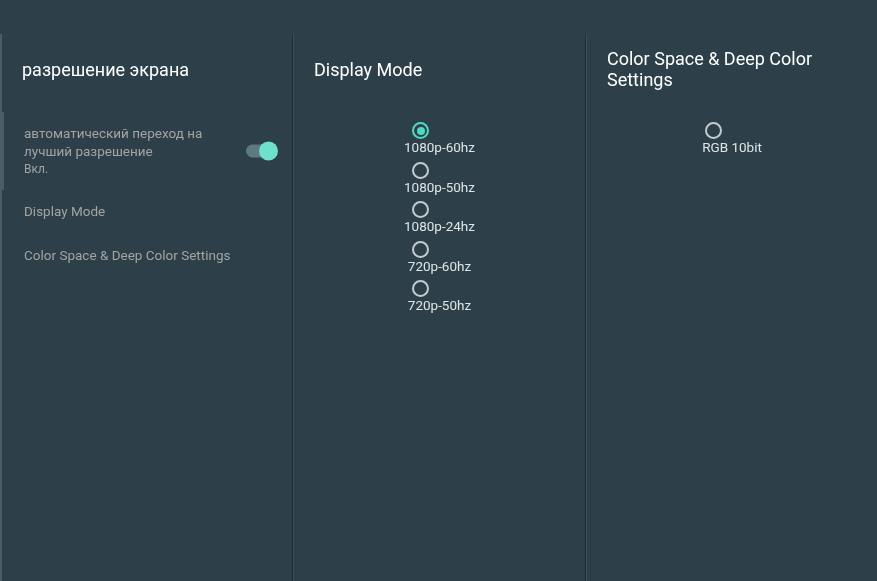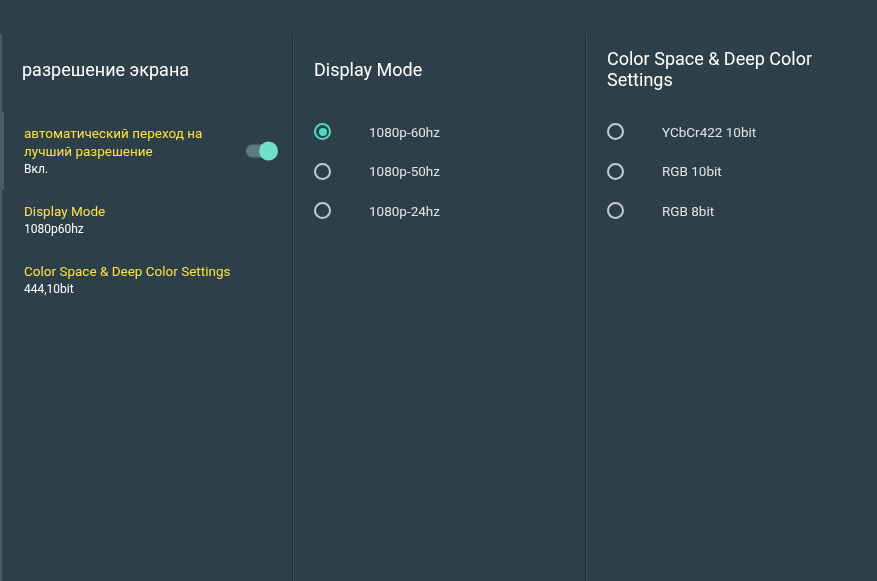--- a/index.html
+++ b/index.html
@@ -31,27 +31,27 @@
     }
     .panel-left .panel-title { padding-left: 20px; }
     .setting-item {
       padding: 12px 20px;
       cursor: pointer;
       position: relative;
       border-left: 2px solid transparent;
     }
     .setting-item.active { border-left: 2px solid rgba(255,255,255,0.15); }
     .setting-title {
-      color: #fde047;
+      color: #a3a3a3;
       font-size: 13.5px;
       line-height: 1.35;
       margin-bottom: 2px;
     }
     .setting-sub {
-      color: #ffffff;
+      color: #a3a3a3;
       font-size: 12px;
       line-height: 1.3;
     }
     .toggle-wrap {
       position: absolute;
       right: 18px;
       top: 50%;
       transform: translateY(-50%);
     }
     .toggle {
@@ -70,20 +70,21 @@
       height: 19px;
       background: #6fe0cb;
       border-radius: 50%;
     }
     .radio-item {
       display: flex;
       align-items: center;
       padding: 10px 20px;
       cursor: pointer;
       height: 39.6px;
+      flex-direction: column;
     }
     .radio {
       width: 17px;
       height: 17px;
       border: 2px solid #c2cbd0;
       border-radius: 50%;
       margin-right: 38px;
       flex-shrink: 0;
       position: relative;
     }
@@ -118,58 +119,56 @@
     <div class="setting-item active">
       <div class="setting-title" style="padding-right:40px">автоматический переход на лучший разрешение</div>
       <div class="setting-sub">Вкл.</div>
       <div class="toggle-wrap">
         <div class="toggle"></div>
       </div>
     </div>
 
     <div class="setting-item">
       <div class="setting-title">Display Mode</div>
-      <div class="setting-sub">1080p60hz</div>
     </div>
 
     <div class="setting-item">
       <div class="setting-title">Color Space &amp; Deep Color Settings</div>
-      <div class="setting-sub">444,10bit</div>
     </div>
 
   </div>
 </div>
 
 <div class="panel panel-mid">
   <div class="panel-title">Display Mode</div>
   <div class="radio-list" id="mid-list">
       <div class="radio-item">
         <div class="radio selected"></div>
         <div class="radio-label">1080p-60hz</div>
       </div>
       <div class="radio-item">
         <div class="radio"></div>
         <div class="radio-label">1080p-50hz</div>
       </div>
       <div class="radio-item">
         <div class="radio"></div>
         <div class="radio-label">1080p-24hz</div>
       </div>
+      <div class="radio-item">
+        <div class="radio"></div>
+        <div class="radio-label">720p-60hz</div>
+      </div>
+      <div class="radio-item">
+        <div class="radio"></div>
+        <div class="radio-label">720p-50hz</div>
+      </div>
     </div>
 </div>
 
 <div class="panel panel-right">
   <div class="panel-title">Color Space &amp; Deep Color Settings</div>
   <div class="radio-list" id="right-list">
       <div class="radio-item">
         <div class="radio"></div>
-        <div class="radio-label">YCbCr422 10bit</div>
-      </div>
-      <div class="radio-item">
-        <div class="radio"></div>
         <div class="radio-label">RGB 10bit</div>
-      </div>
-      <div class="radio-item">
-        <div class="radio"></div>
-        <div class="radio-label">RGB 8bit</div>
       </div>
     </div>
 </div>
 
 </body></html>

